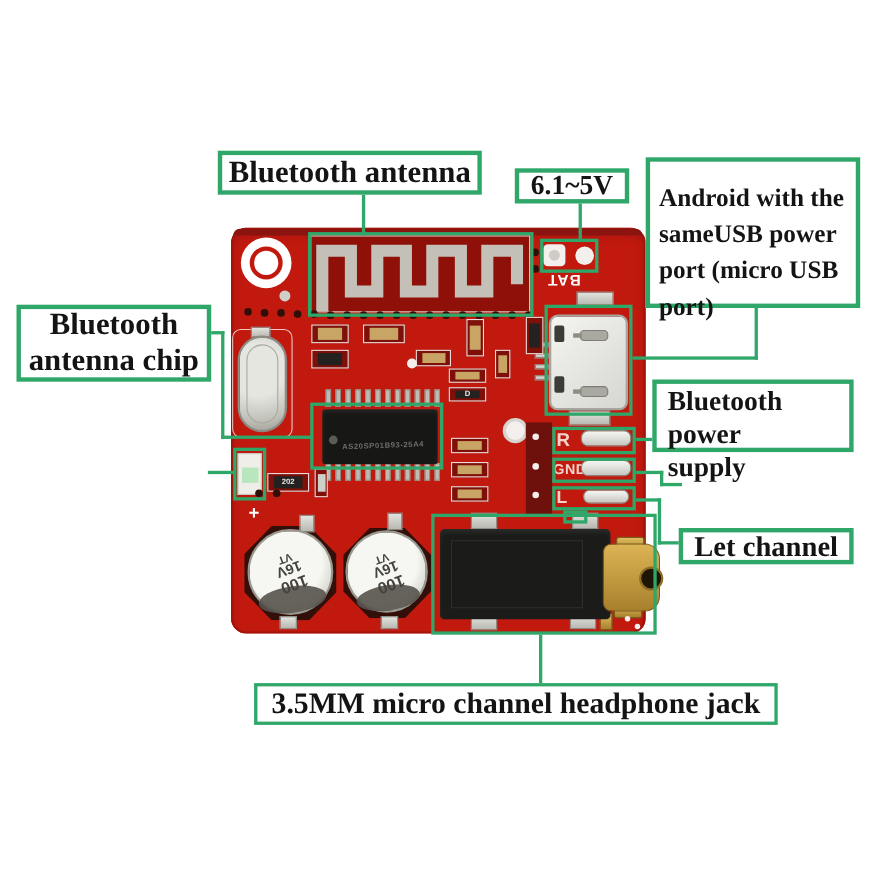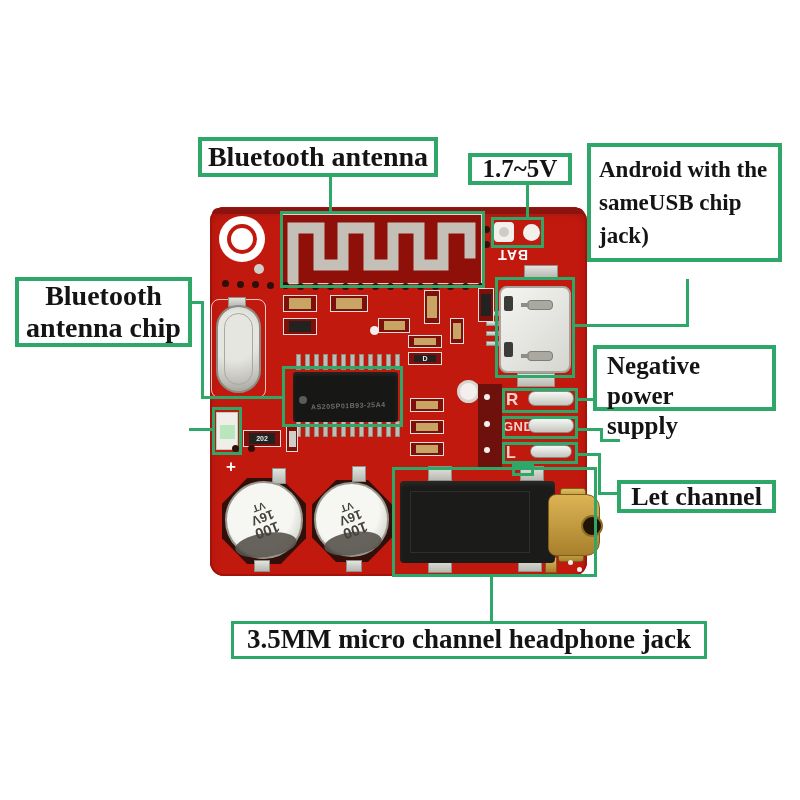--- a/index.html
+++ b/index.html
@@ -288,37 +288,38 @@
   <div class="cline" style="left:578px;top:453px;width:23px;height:3px;"></div>
   <div class="cline" style="left:598px;top:453px;width:3px;height:42px;"></div>
   <div class="cline" style="left:598px;top:492px;width:21px;height:3px;"></div>
   <div class="cline" style="left:490px;top:577px;width:3px;height:46px;"></div>
 
   <div class="lblbox" style="left:198px;top:137px;width:240px;height:40px;font-size:28px;">
     <span>Bluetooth antenna</span>
   </div>
 
   <div class="lblbox" style="left:468px;top:153px;width:104px;height:32px;font-size:25px;">
-    <span>1.7~5V</span>
-  </div>
-
-  <div class="lblbox left" style="left:587px;top:143px;width:195px;height:119px;font-size:23px;line-height:33px;padding:6px 0 0 8px;">
+    <span>6.1~5V</span>
+  </div>
+
+  <div class="lblbox left" style="left:587px;top:143px;width:195px;height:137px;font-size:23px;line-height:33px;padding:16px 0 0 8px;">
     <div>Android with the</div>
-    <div>sameUSB chip</div>
-    <div>jack)</div>
+    <div>sameUSB power</div>
+    <div>port (micro USB</div>
+    <div>port)</div>
   </div>
 
   <div class="lblbox" style="left:15px;top:277px;width:177px;height:70px;font-size:28px;flex-direction:column;">
     <div>Bluetooth</div>
     <div>antenna chip</div>
   </div>
 
 
   <div class="lblbox left" style="left:593px;top:345px;width:183px;height:66px;font-size:25px;line-height:30px;padding:2px 0 0 10px;">
-    <div>Negative power</div>
+    <div>Bluetooth power</div>
     <div>supply</div>
   </div>
 
 
   <div class="lblbox" style="left:617px;top:480px;width:159px;height:33px;font-size:26px;">
     <span>Let channel</span>
   </div>
 
   <div class="lblbox" style="left:231px;top:621px;width:476px;height:38px;font-size:27px;border-width:3px;">
     <span>3.5MM micro channel headphone jack</span>

